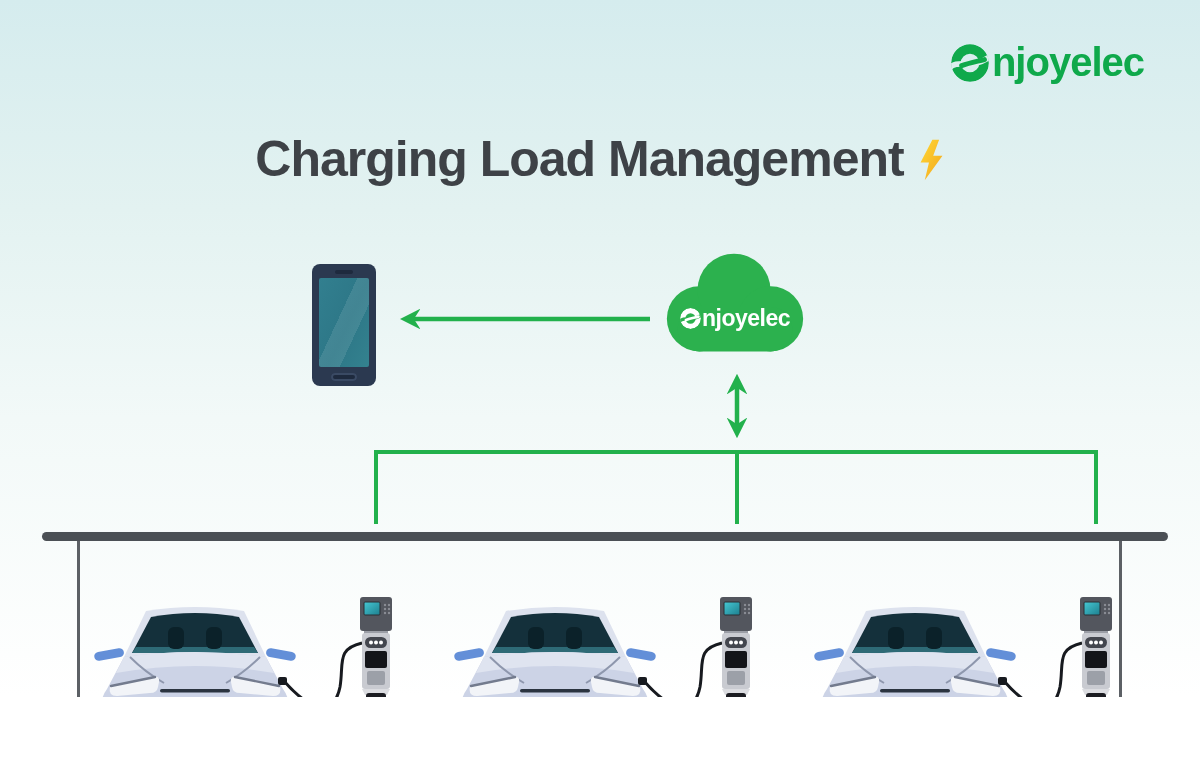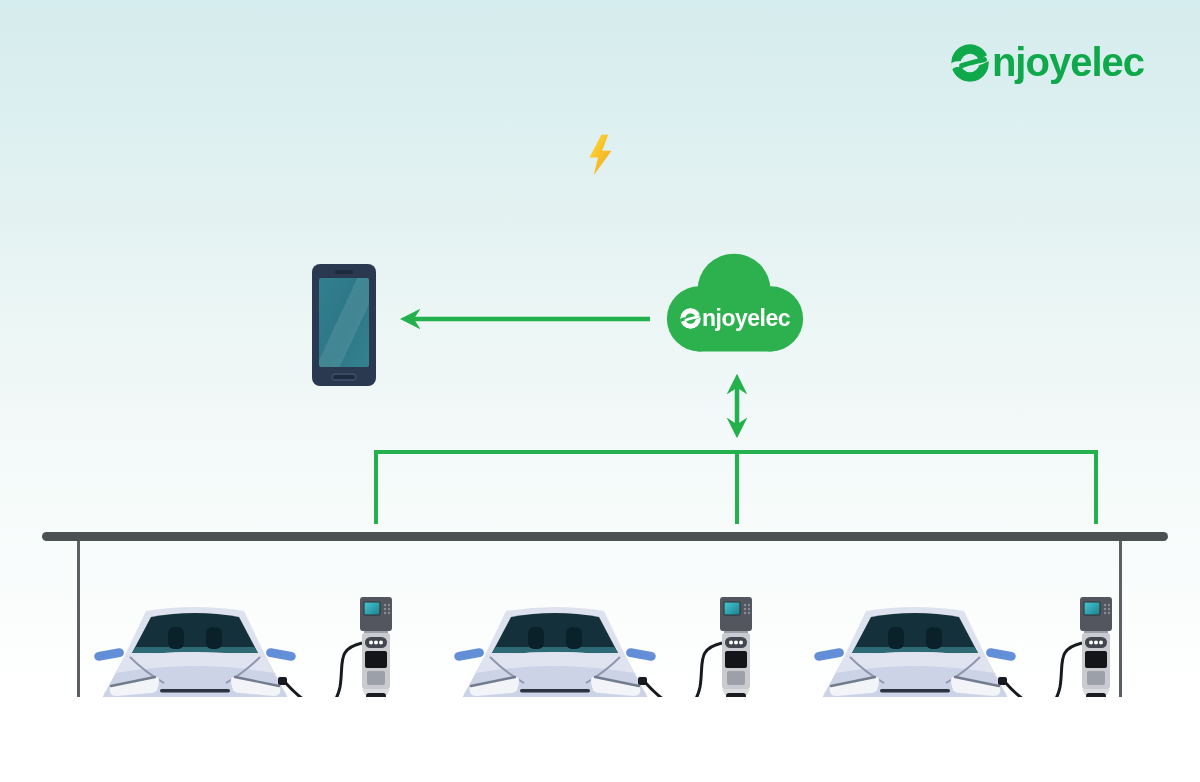--- a/index.html
+++ b/index.html
@@ -130,20 +130,21 @@
 <div class="canvas">
 
   <div class="logo">
     <svg class="e-glyph">
         <use href="#sym-e"></use>
       </svg>
     <span>njoyelec</span>
   </div>
 
   <h1 class="title">
+    <span>Charging Load Management</span>
     <svg class="bolt" viewBox="0 0 64 100">
       <path d="M34 2 L6 56 L26 56 L16 98 L58 40 L36 40 L50 2 Z" fill="url(#boltGrad)"></path>
     </svg>
   </h1>
 
   <svg class="overlay" viewBox="0 0 1200 782">
     <path d="M376 524 L376 452 L1096 452 L1096 524 M737 452 L737 524" stroke="#22b14c" stroke-width="4" fill="none"></path>
     <line x1="650" y1="319" x2="406" y2="319" stroke="#22b14c" stroke-width="4.5" marker-end="url(#ah)"></line>
     <line x1="737" y1="380" x2="737" y2="432" stroke="#22b14c" stroke-width="4.5" marker-start="url(#ah)" marker-end="url(#ah)"></line>
     <rect x="42" y="532" width="1126" height="9" rx="4.5" fill="#4b5055"></rect>

